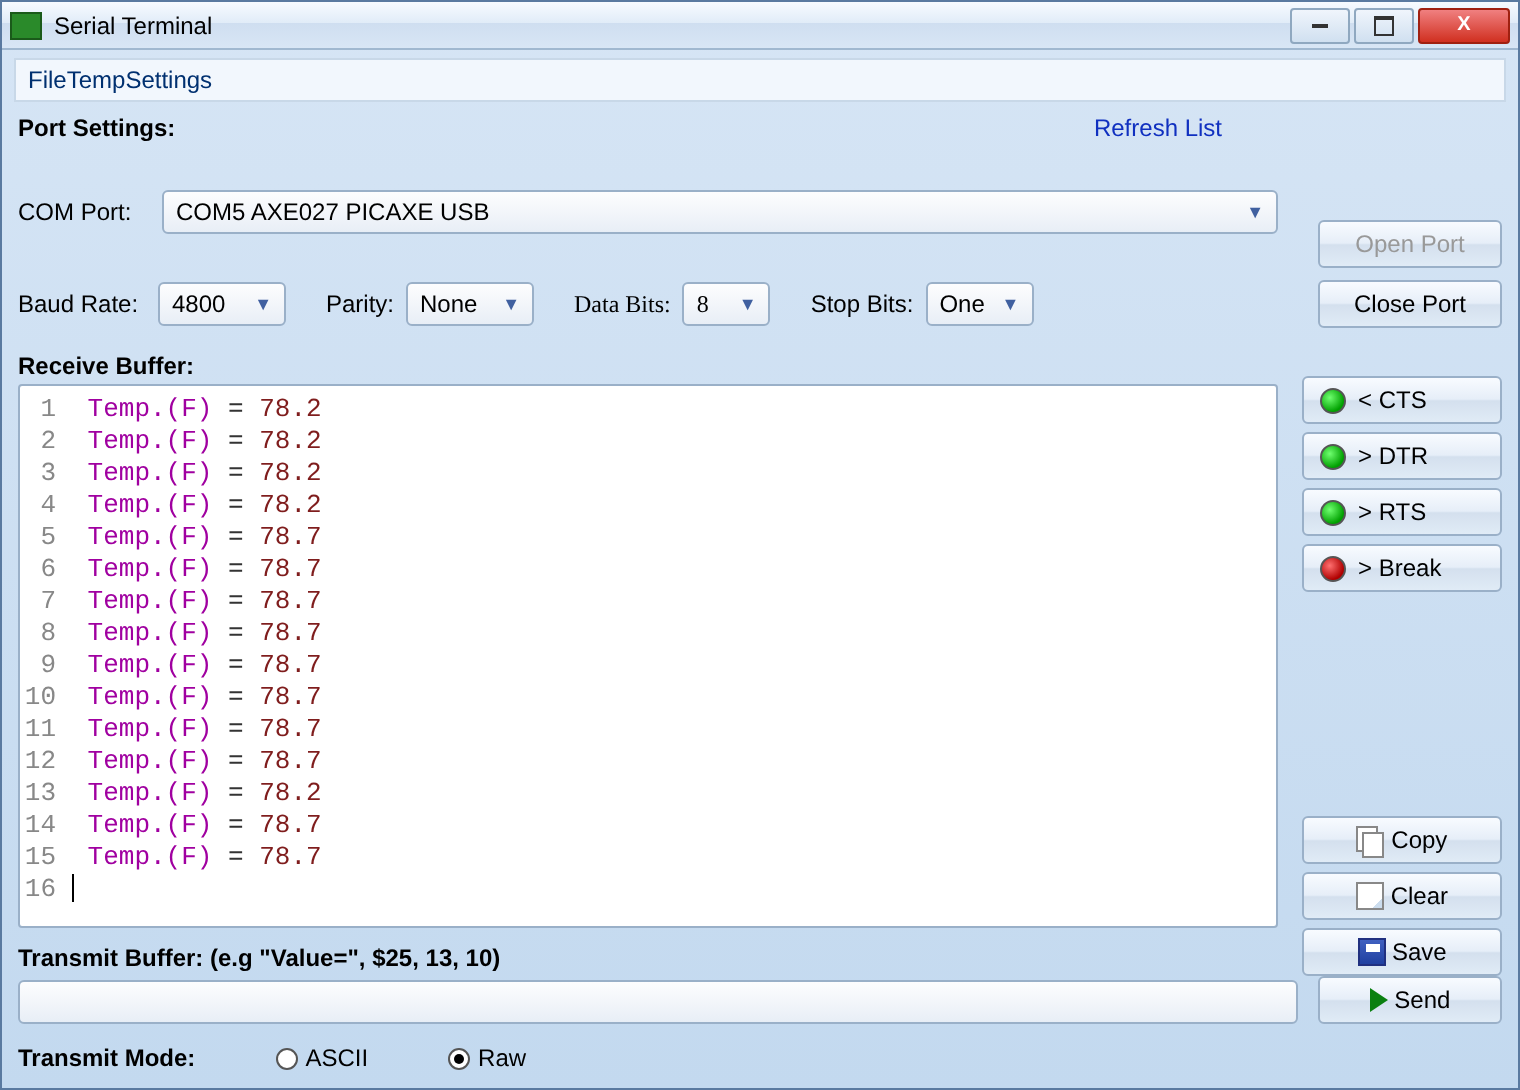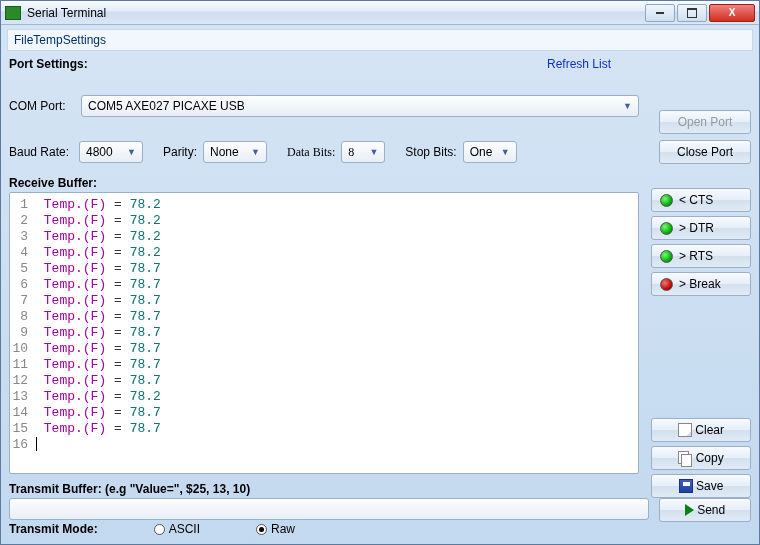--- a/index.html
+++ b/index.html
@@ -43,33 +43,33 @@
 
 .main-split { display: flex; flex: 1; min-height: 0; }
 .left { flex: 1; display: flex; flex-direction: column; min-width: 0; }
 
 .buffer-hdr { font-weight: bold; margin: 6px 0 2px 0; }
 .buffer { flex: 1; background: #fff; border: 1px solid #9ab0c8; border-radius: 2px; padding: 4px 2px; overflow: auto; font-family: "Courier New", monospace; font-size: 13px; line-height: 16px; }
 .bline { display: flex; }
 .bline .ln { width: 24px; text-align: right; color: #888; padding-right: 8px; }
 .bline .tlabel { color: #a000a0; white-space: pre; }
 .bline .eq { color: #333; white-space: pre; }
-.bline .val { color: #0f766e; }
+.bline .val { color: #7f1d1d; }
 .cursor { display:inline-block; width: 1px; height: 14px; background: #000; vertical-align: middle; }
 
 .status-btn { display: flex; align-items: center; gap: 6px; height: 24px; background: linear-gradient(to bottom, #f8fbff 0%, #e6eef8 48%, #d4e0ee 52%, #e0ebf6 100%); border: 1px solid #9ab0c8; border-radius: 3px; padding: 0 8px; }
 .status-btn .led { width: 13px; height: 13px; border-radius: 50%; border: 1px solid #555; }
 .led.red { background: radial-gradient(circle at 35% 35%, #ff7070, #b00000 70%); }
 .led.green { background: radial-gradient(circle at 35% 35%, #70ff70, #00a000 70%); }
 
 .transmit-lbl { font-weight: bold; margin: 8px 0 2px 0; }
-.transmit-row { display: flex; align-items: flex-start; gap: 10px; }
+.transmit-row { display: flex; align-items: flex-end; gap: 10px; }
 .transmit-row .inp { flex: 1; height: 22px; }
 
-.mode-row { display: flex; align-items: center; gap: 56px; }
+.mode-row { margin-top: 10px; display: flex; align-items: center; gap: 40px; }
 .radio { display: inline-flex; align-items: center; gap: 4px; }
 .rcirc { width: 11px; height: 11px; border: 1px solid #555; border-radius: 50%; display:inline-flex; align-items:center; justify-content:center; background:#fff; }
 .rcirc.checked::after { content:""; width:5px; height:5px; background:#000; border-radius:50%; }
 
 .icn { display:inline-block; width:14px; height:14px; }
 .icn-doc { border:1px solid #888; background: linear-gradient(135deg, #fff 80%, #cde 80%); }
 .icn-copy { position:relative; }
 .icn-copy::before,.icn-copy::after{content:"";position:absolute;border:1px solid #888;background:#fff;width:9px;height:11px;}
 .icn-copy::before{left:0;top:0;}
 .icn-copy::after{left:3px;top:3px;}
@@ -266,22 +266,22 @@
             <span class="led green"></span>
             <span>&gt; RTS</span>
           </div>
         <div class="status-btn">
             <span class="led red"></span>
             <span>&gt; Break</span>
           </div>
 
         <div style="flex:1"></div>
 
+        <div class="btn"><span class="icn icn-copy"></span>&nbsp;<span>Copy</span></div>
         <div class="btn"><span class="icn icn-doc"></span>&nbsp;<span>Clear</span></div>
-        <div class="btn"><span class="icn icn-copy"></span>&nbsp;<span>Copy</span></div>
         <div class="btn"><span class="icn icn-save"></span>&nbsp;<span>Save</span></div>
       </div>
     </div>
 
     <div class="transmit-row">
       <input class="inp" value="" style="">
       <div class="btn" style="min-width:92px"><span class="tri-play"></span>&nbsp;<span>Send</span></div>
     </div>
 
     <div class="mode-row">

